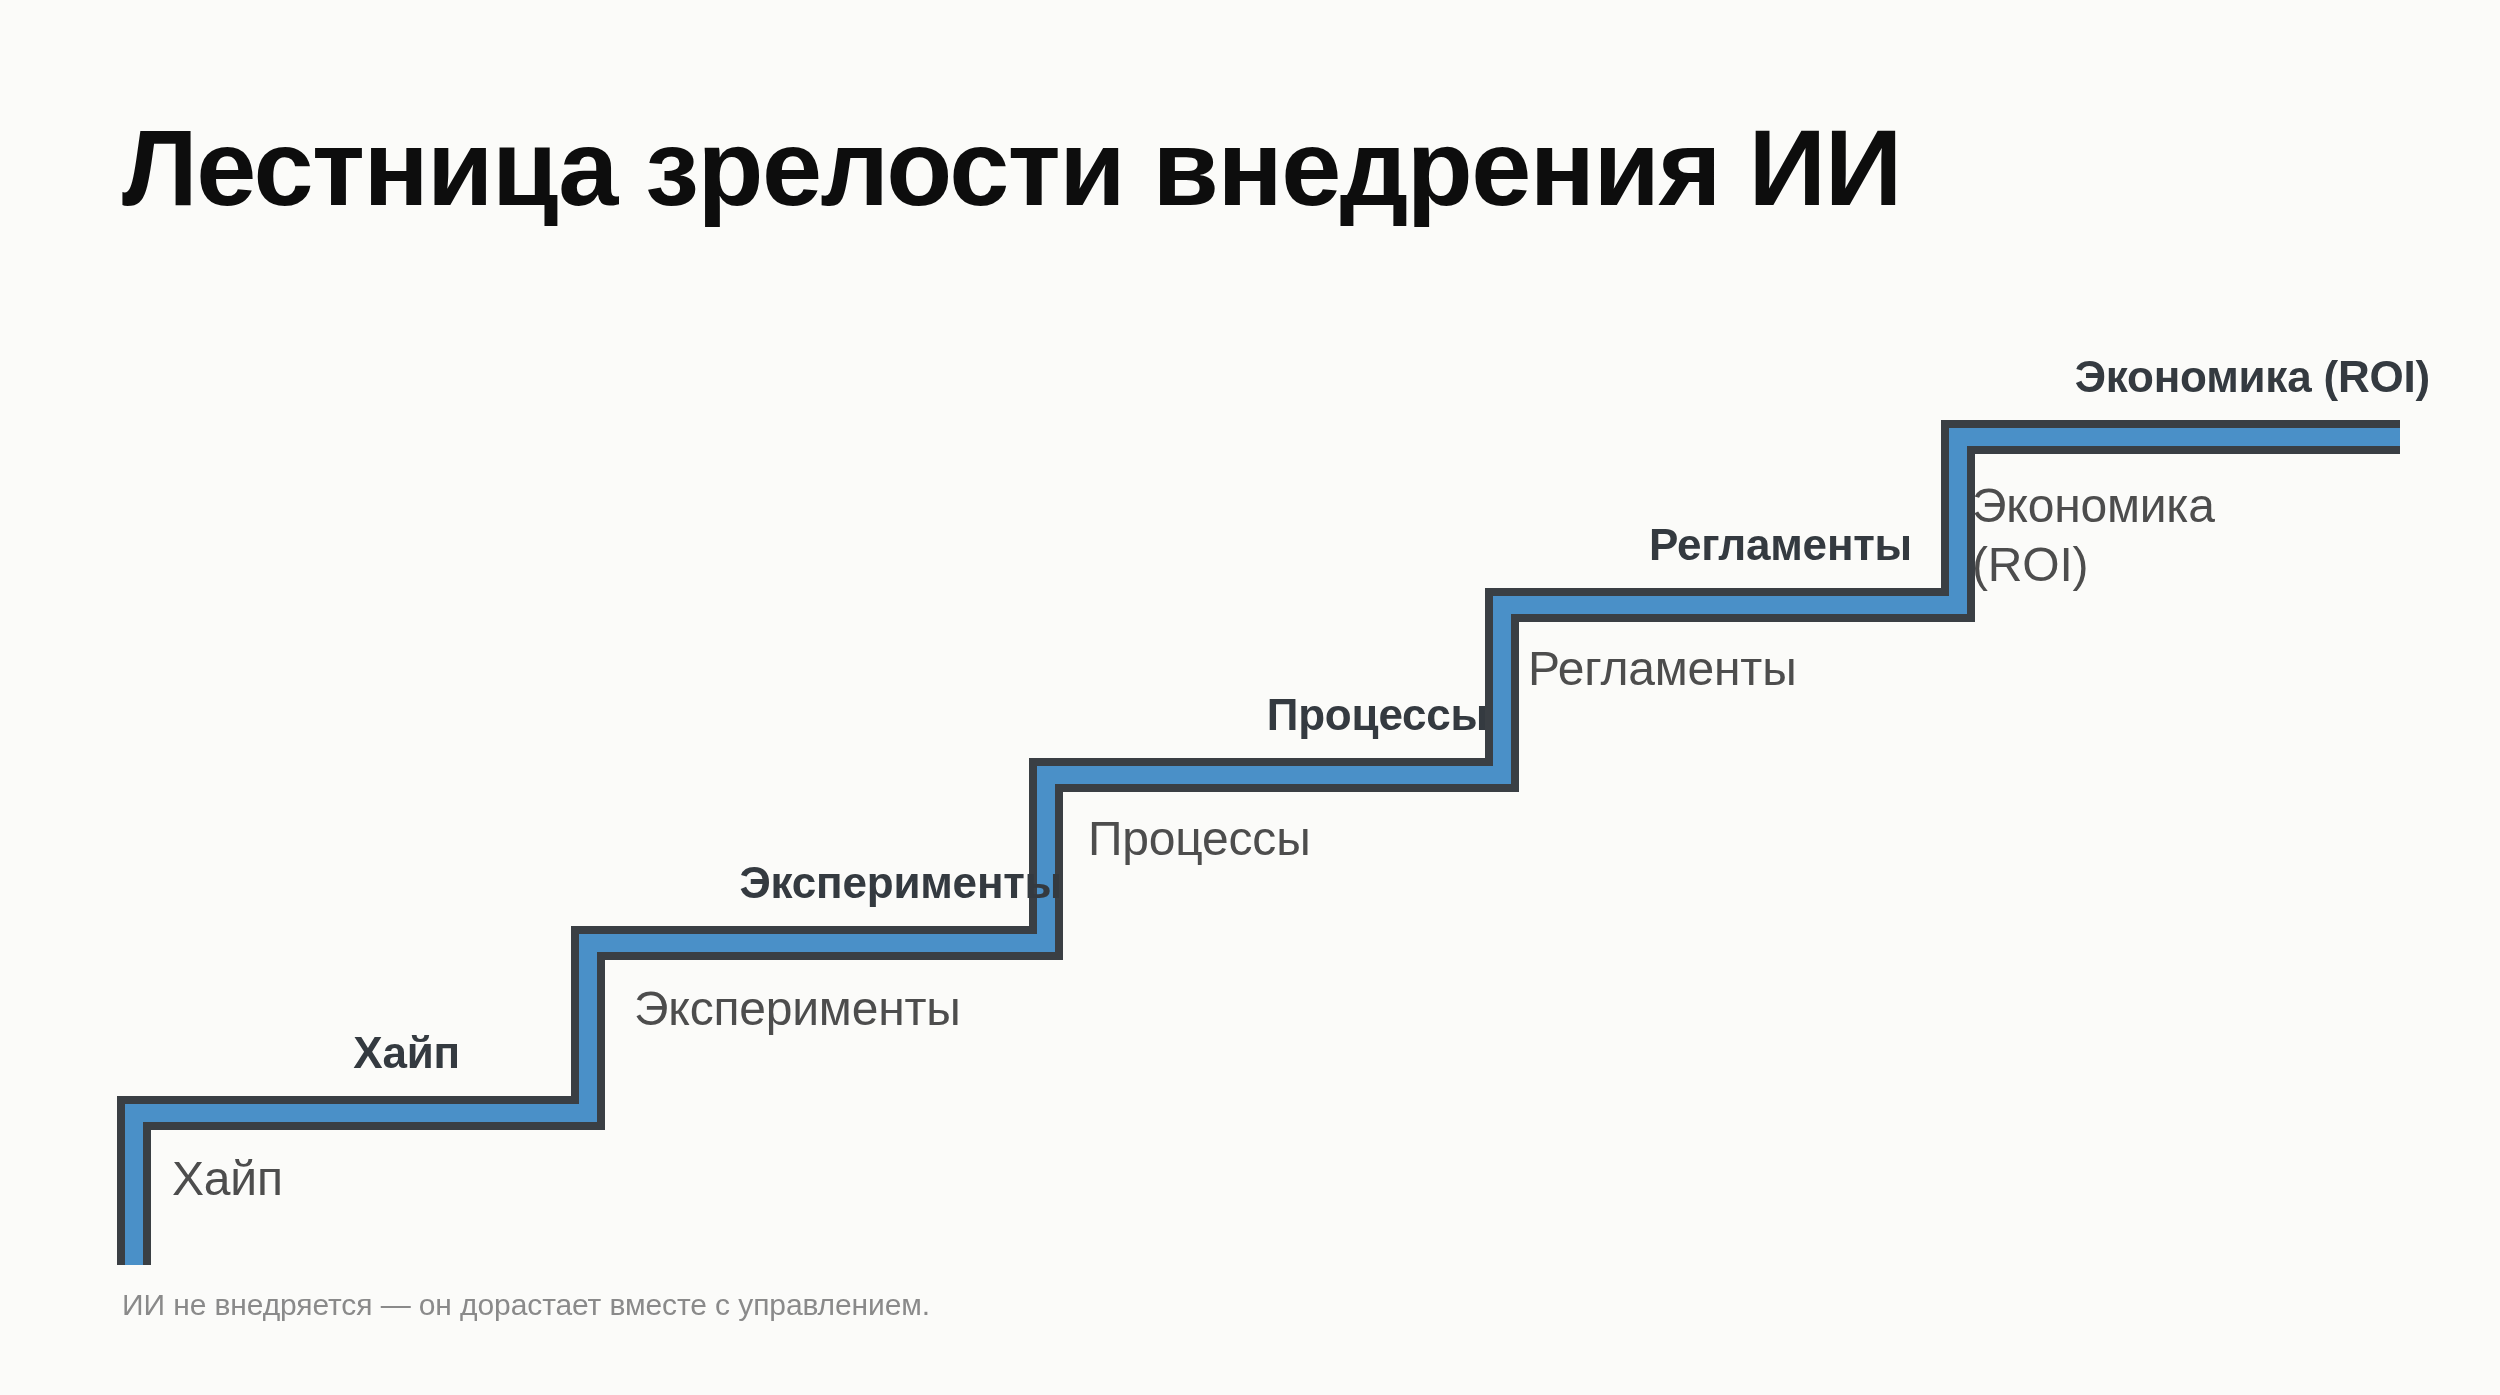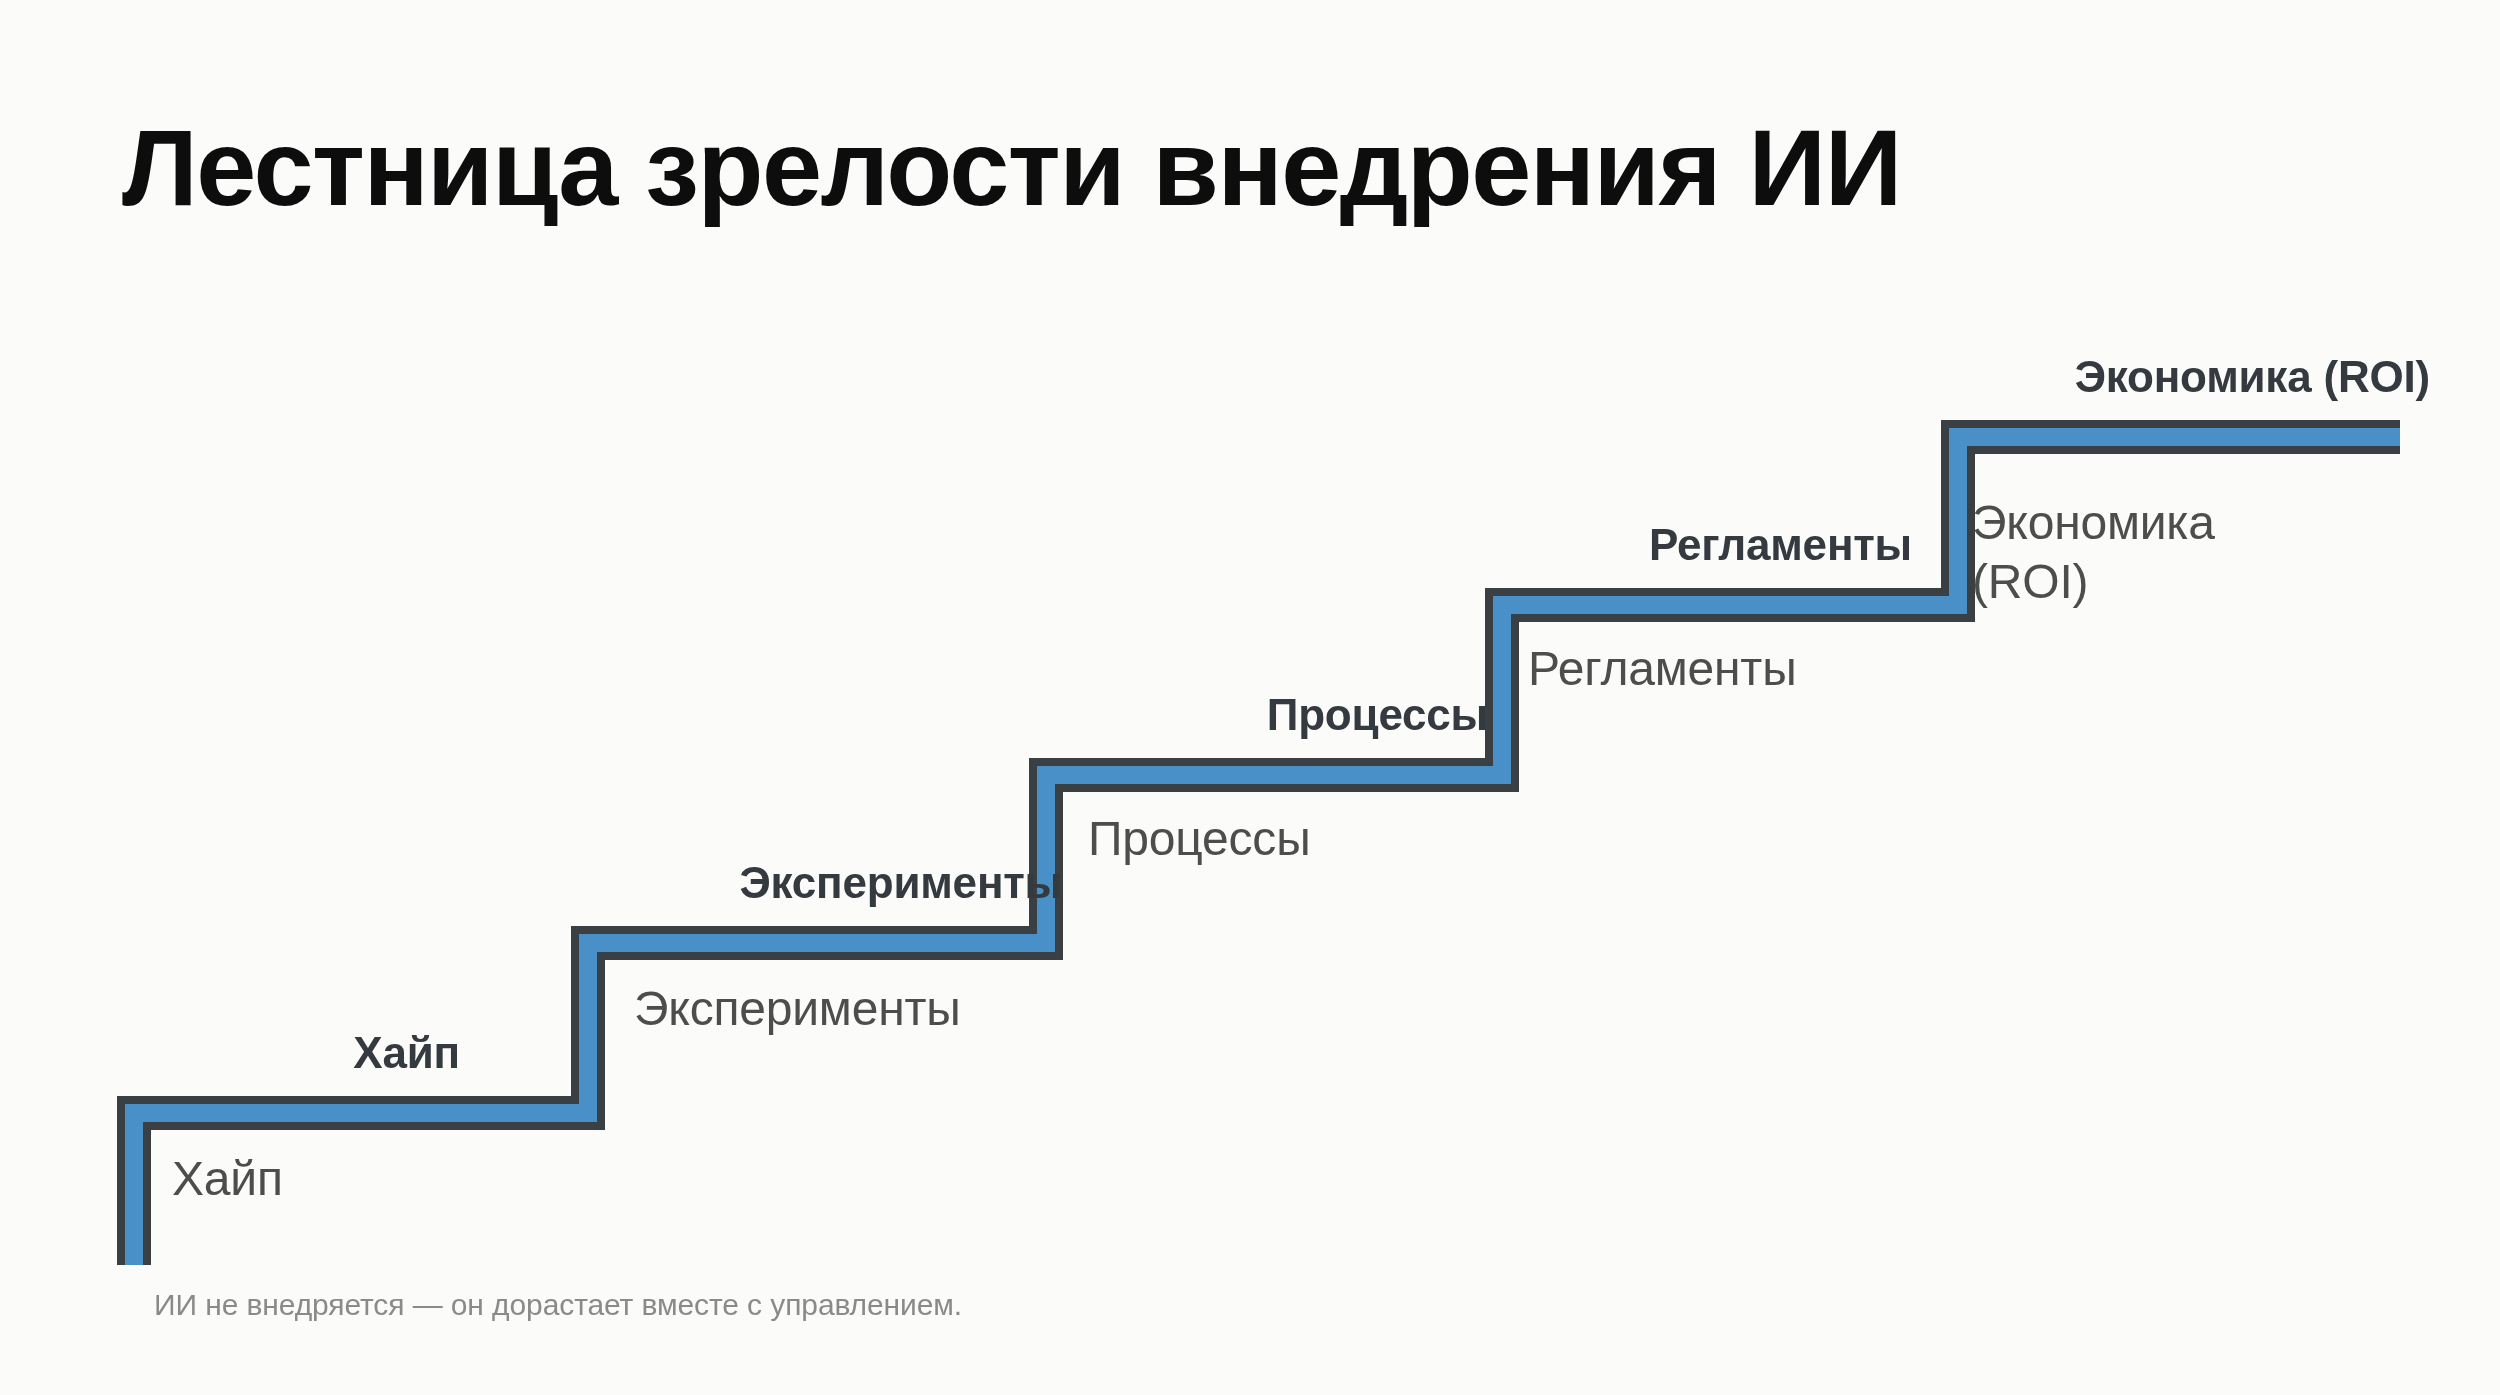--- a/index.html
+++ b/index.html
@@ -70,21 +70,20 @@
   
   #caption {
     position: absolute;
     left: 122px;
     top: 1288px;
     font-size: 30px;
     font-weight: 400;
     color: #8a8a8a;
     white-space: nowrap;
     letter-spacing: -0.1px;
-    margin-left: 32px;
   }
 </style>
 </head>
 <body>
 
 <div id="slide">
 
   <div id="title">Лестница зрелости внедрения ИИ</div>
 
   <svg id="stairs-svg" viewBox="0 0 2500 1395">
@@ -100,18 +99,18 @@
   <div class="step-title" style="left:562px; top:858px; width:500px;">Эксперименты</div>
   <div class="step-desc" style="left:634px; top:980px;">Эксперименты</div>
 
   <div class="step-title" style="left:1088px; top:690px; width:400px;">Процессы</div>
   <div class="step-desc" style="left:1088px; top:810px;">Процессы</div>
 
   <div class="step-title" style="left:1462px; top:520px; width:450px;">Регламенты</div>
   <div class="step-desc" style="left:1528px; top:640px;">Регламенты</div>
 
   <div class="step-title" style="left:1890px; top:352px; width:540px;">Экономика (ROI)</div>
-  <div class="step-desc" style="left:1972px; top:494px;">Экономика
+  <div class="step-desc" style="left:1972px; top:477px;">Экономика
 (ROI)</div>
 
   <div id="caption">ИИ не внедряется — он дорастает вместе с управлением.</div>
 
 </div>
 
 </body></html>

